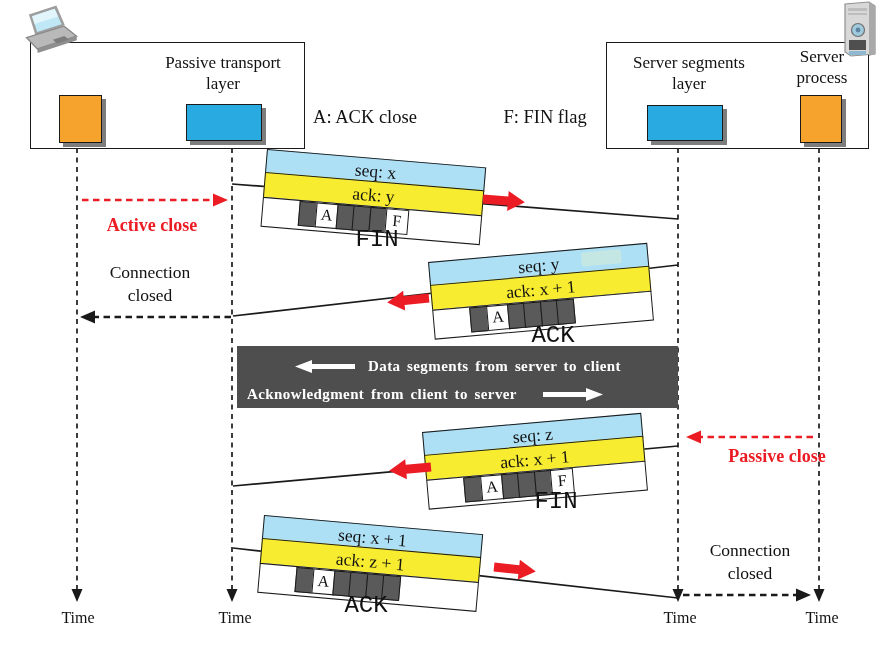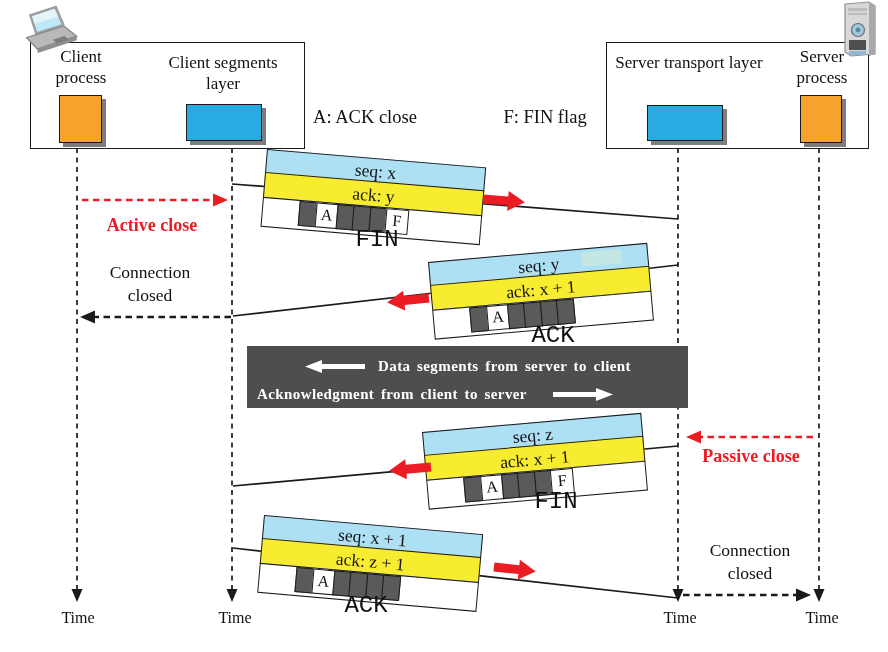--- a/index.html
+++ b/index.html
@@ -29,21 +29,21 @@
   .cell{box-sizing:border-box;height:25px;border:1.7px solid #1a1a1a;margin-left:-1.7px;
         font-size:16px;text-align:center;line-height:21px;}
   .cell.dark{width:18px;background:var(--flag_gray);}
   .cell.lite{width:23px;background:#fff;}
   .seg-label{position:absolute;z-index:4;font-size:24px;transform:translateX(-50%);white-space:nowrap;font-family:Liberation Mono, monospace;}
   .smudge{position:absolute;right:26px;top:3px;width:40px;height:14px;background:var(--smudge_teal);
           opacity:.85;border-radius:2px;}
 
   
   .banner{position:absolute;left:237px;top:346px;width:441px;height:62px;background:var(--banner_bg);
-          z-index:3;color:#fff;font-weight:bold;font-size:15px;letter-spacing:.4px;word-spacing:2.5px;margin-left:10px;}
+          z-index:3;color:#fff;font-weight:bold;font-size:15px;letter-spacing:.4px;word-spacing:2.5px;}
   .banner-row{display:flex;align-items:center;height:28px;}
   .banner-row.r1{margin-top:6px;padding-left:58px;gap:13px;}
   .banner-row.r2{margin-top:0;padding-left:10px;gap:26px;}
 
   .note{position:absolute;z-index:3;text-align:center;transform:translateX(-50%);}
   .note.red{color:var(--red);font-weight:bold;font-size:18px;white-space:nowrap;}
   .note.black{font-size:17.5px;line-height:1.3;width:120px;}
   .timelabel{position:absolute;z-index:3;font-size:16px;transform:translateX(-50%);white-space:nowrap;}
 
   .icon{position:absolute;z-index:4;}
@@ -88,27 +88,26 @@
       <line x1="231" y1="317" x2="95" y2="317"></line>
       <line x1="683" y1="595" x2="796" y2="595"></line>
     </g>
     <g fill="#1a1a1a">
       <polygon points="95,310.5 95,323.5 80,317"></polygon>
       <polygon points="796,588.5 796,601.5 811,595"></polygon>
     </g>
   </svg>
 
   <div class="hostbox" style="left:30px;top:42px;width:273px;height:105px;"></div>
-  <div class="hostlabel" style="left:81px;top:47px;width:95px;">Client process</div>
   <div class="procrect" style="left:59px;top:95px;width:41px;height:46px;"></div>
-  <div class="hostlabel" style="left:223px;top:53px;width:140px;">Client segments layer</div>
+  <div class="hostlabel" style="left:223px;top:53px;width:140px;">Passive transport layer</div>
   <div class="transrect" style="left:186px;top:104px;width:74px;height:35px;"></div>
 
   <div class="hostbox" style="left:606px;top:42px;width:261px;height:105px;"></div>
-  <div class="hostlabel" style="left:689px;top:53px;width:150px;">Server transport layer</div>
+  <div class="hostlabel" style="left:689px;top:53px;width:150px;">Server segments layer</div>
   <div class="transrect" style="left:647px;top:105px;width:74px;height:34px;"></div>
   <div class="hostlabel" style="left:822px;top:47px;width:95px;">Server process</div>
   <div class="procrect" style="left:800px;top:95px;width:40px;height:46px;"></div>
 
   <svg class="icon" style="left:18px;top:0px;" width="64" height="58" viewBox="0 0 64 58">
     <g transform="rotate(-4 32 29)">
       <polygon points="12,13 40,6 47,26 17,34" fill="#9e9e9e"></polygon>
       <polygon points="15,15 38,9 44,25 19,31" fill="#bfe7f5"></polygon>
       <polygon points="15,15 38,9 41,17 17,23" fill="#e2f5fb"></polygon>
       <polygon points="8,36 46,27 58,38 18,48" fill="#b9b9b9"></polygon>
@@ -198,21 +197,21 @@
       <span class="cell dark"></span>
       <span class="cell dark"></span>
       <span class="cell dark"></span>
       <span class="cell dark"></span>
     </div>
   </div>
   <div class="seg-label" style="left:366px;top:592px;">ACK</div>
 
   <div class="note red" style="left:152px;top:215px;">Active close</div>
   <div class="note black" style="left:150px;top:261px;">Connection closed</div>
-  <div class="note red" style="left:751px;top:446px;text-align:center;">Passive close</div>
+  <div class="note red" style="left:777px;top:446px;text-align:center;">Passive close</div>
   <div class="note black" style="left:750px;top:539px;">Connection closed</div>
 
   <div class="timelabel" style="left:78px;top:609px;">Time</div>
   <div class="timelabel" style="left:235px;top:609px;">Time</div>
   <div class="timelabel" style="left:680px;top:609px;">Time</div>
   <div class="timelabel" style="left:822px;top:609px;">Time</div>
 
   <svg id="overlay" class="layer">
     <g fill="#ec1c24">
       <path d="M0,-4.5 L25,-4.5 L25,-10 L42,0 L25,10 L25,4.5 L0,4.5 Z" transform="translate(483,199) rotate(4.5)"></path>

